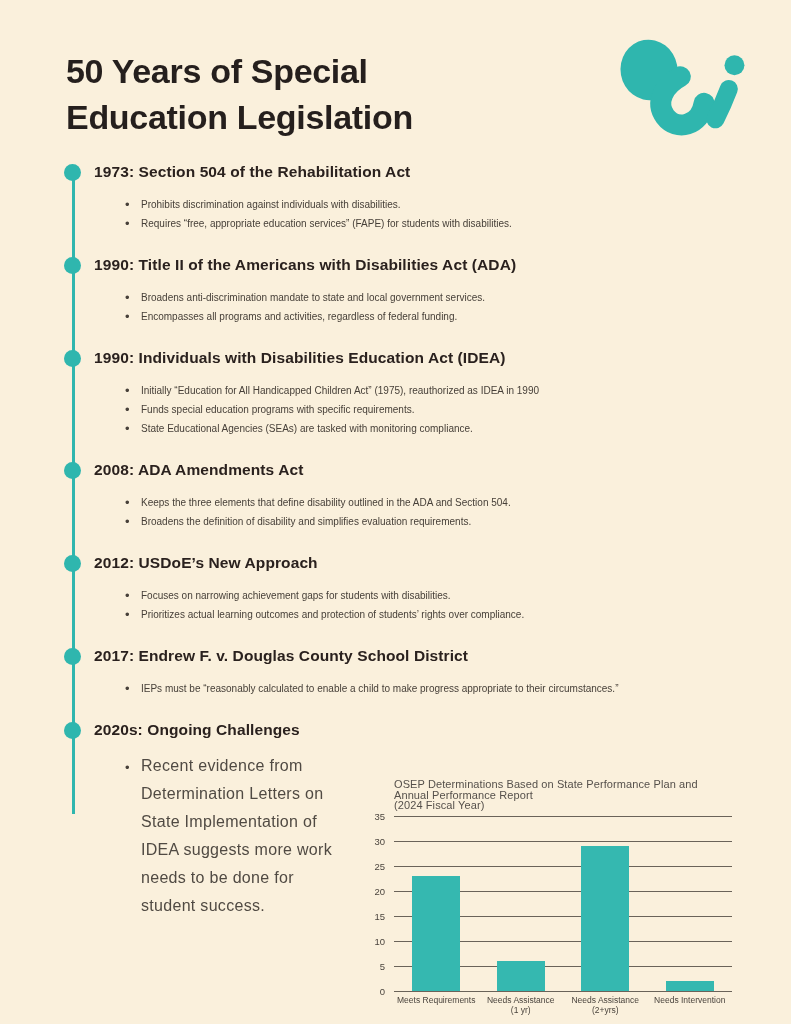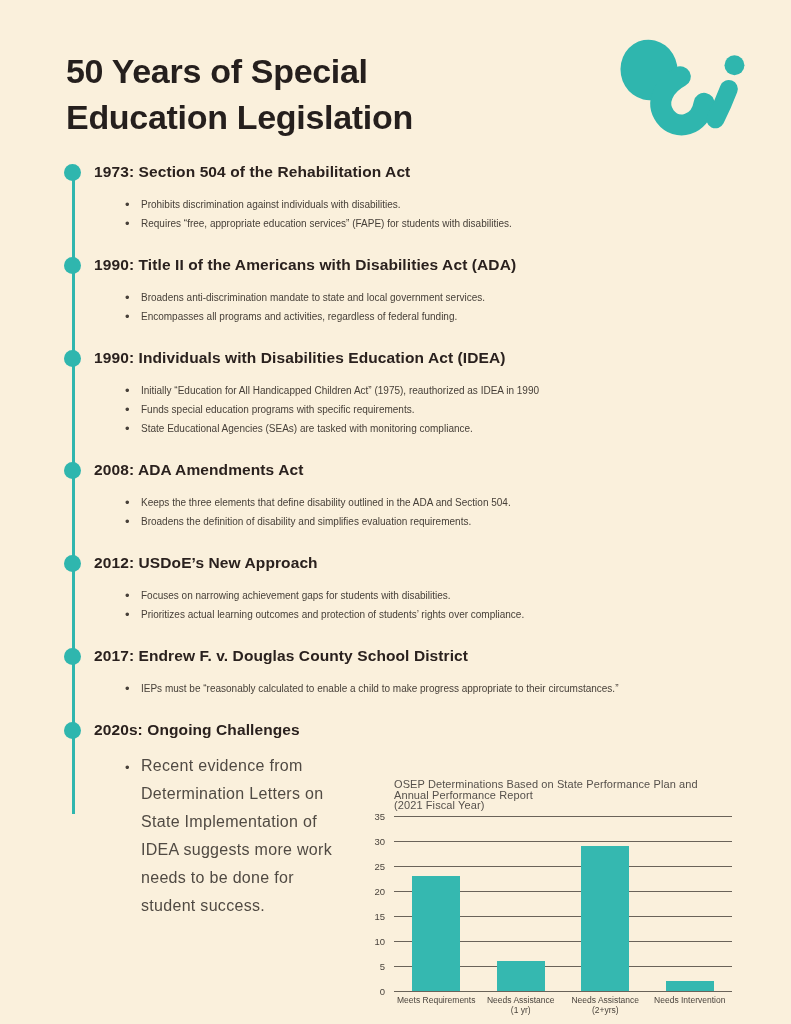--- a/index.html
+++ b/index.html
@@ -176,21 +176,21 @@
       <h2>2020s: Ongoing Challenges</h2>
       <ul>
         <li>Recent evidence from Determination Letters on State Implementation of IDEA suggests more work needs to be done for student success.</li>
       </ul>
     </section>
   </div>
 
   <div class="chart">
     <div class="chart-title">
       <div>OSEP Determinations Based on State Performance Plan and Annual Performance Report</div>
-      <div>(2021 Fiscal Year)</div>
+      <div>(2024 Fiscal Year)</div>
     </div>
     <div class="plot-row">
       <div class="y-gutter"></div>
       <div class="plot" id="plot">
         <div class="gridline" style="top: 175px;"></div>
           <div class="gridline" style="top: 150px;"></div>
           <div class="gridline" style="top: 125px;"></div>
           <div class="gridline" style="top: 100px;"></div>
           <div class="gridline" style="top: 75px;"></div>
           <div class="gridline" style="top: 50px;"></div>

